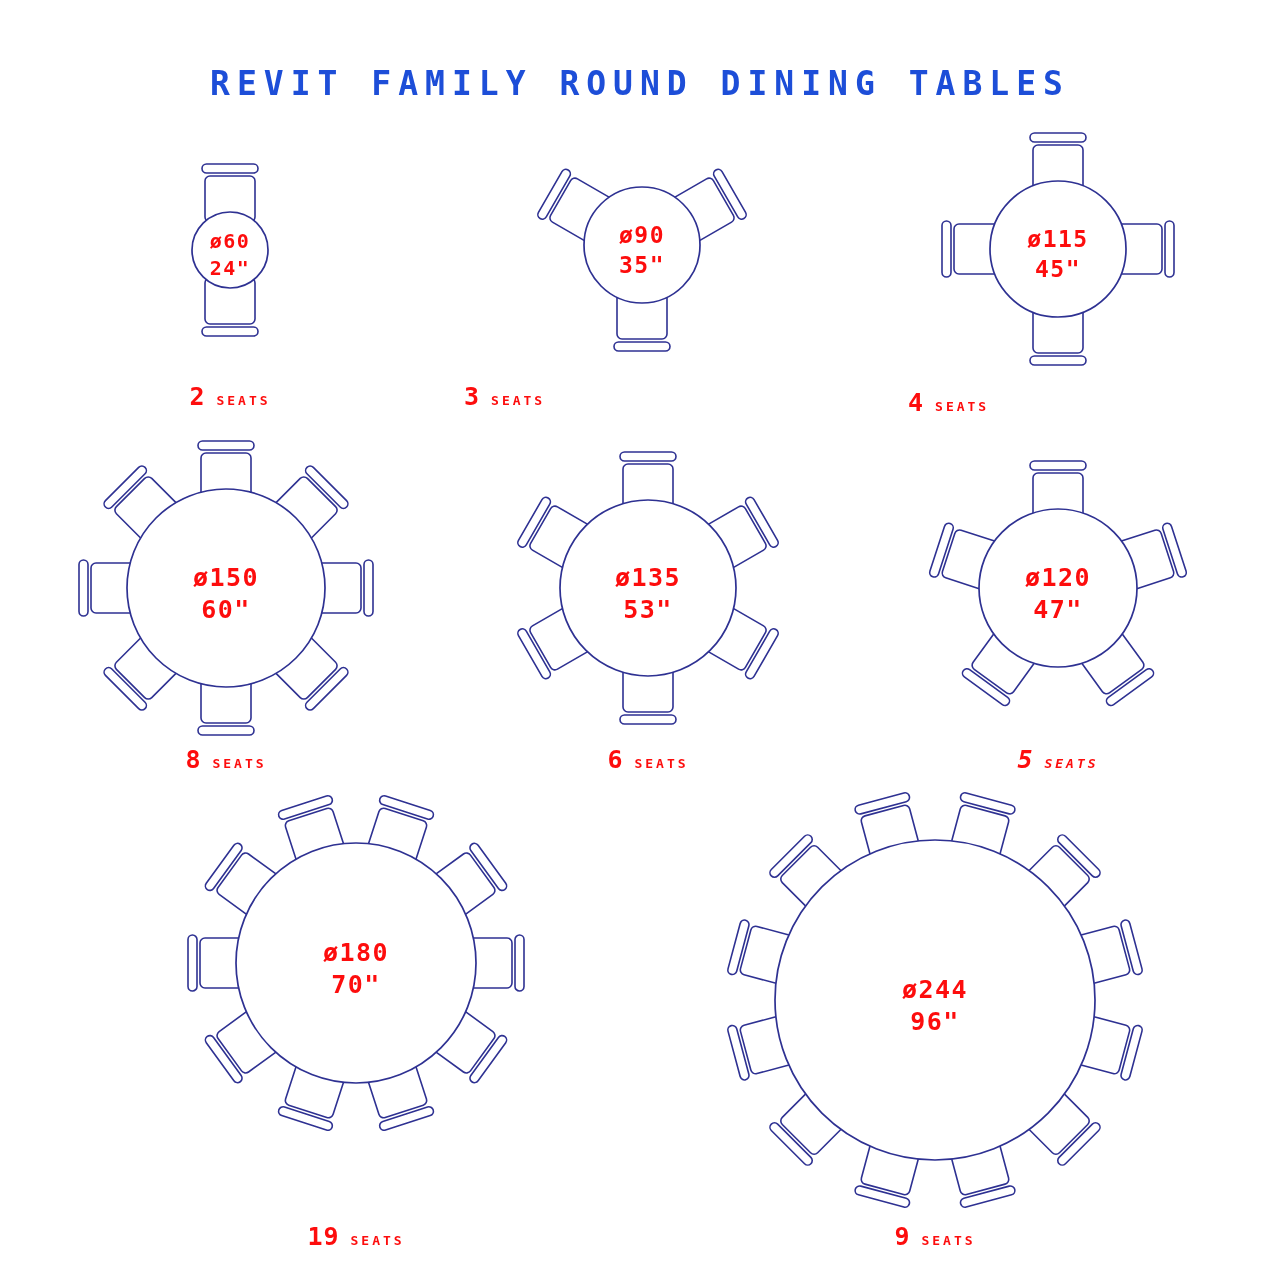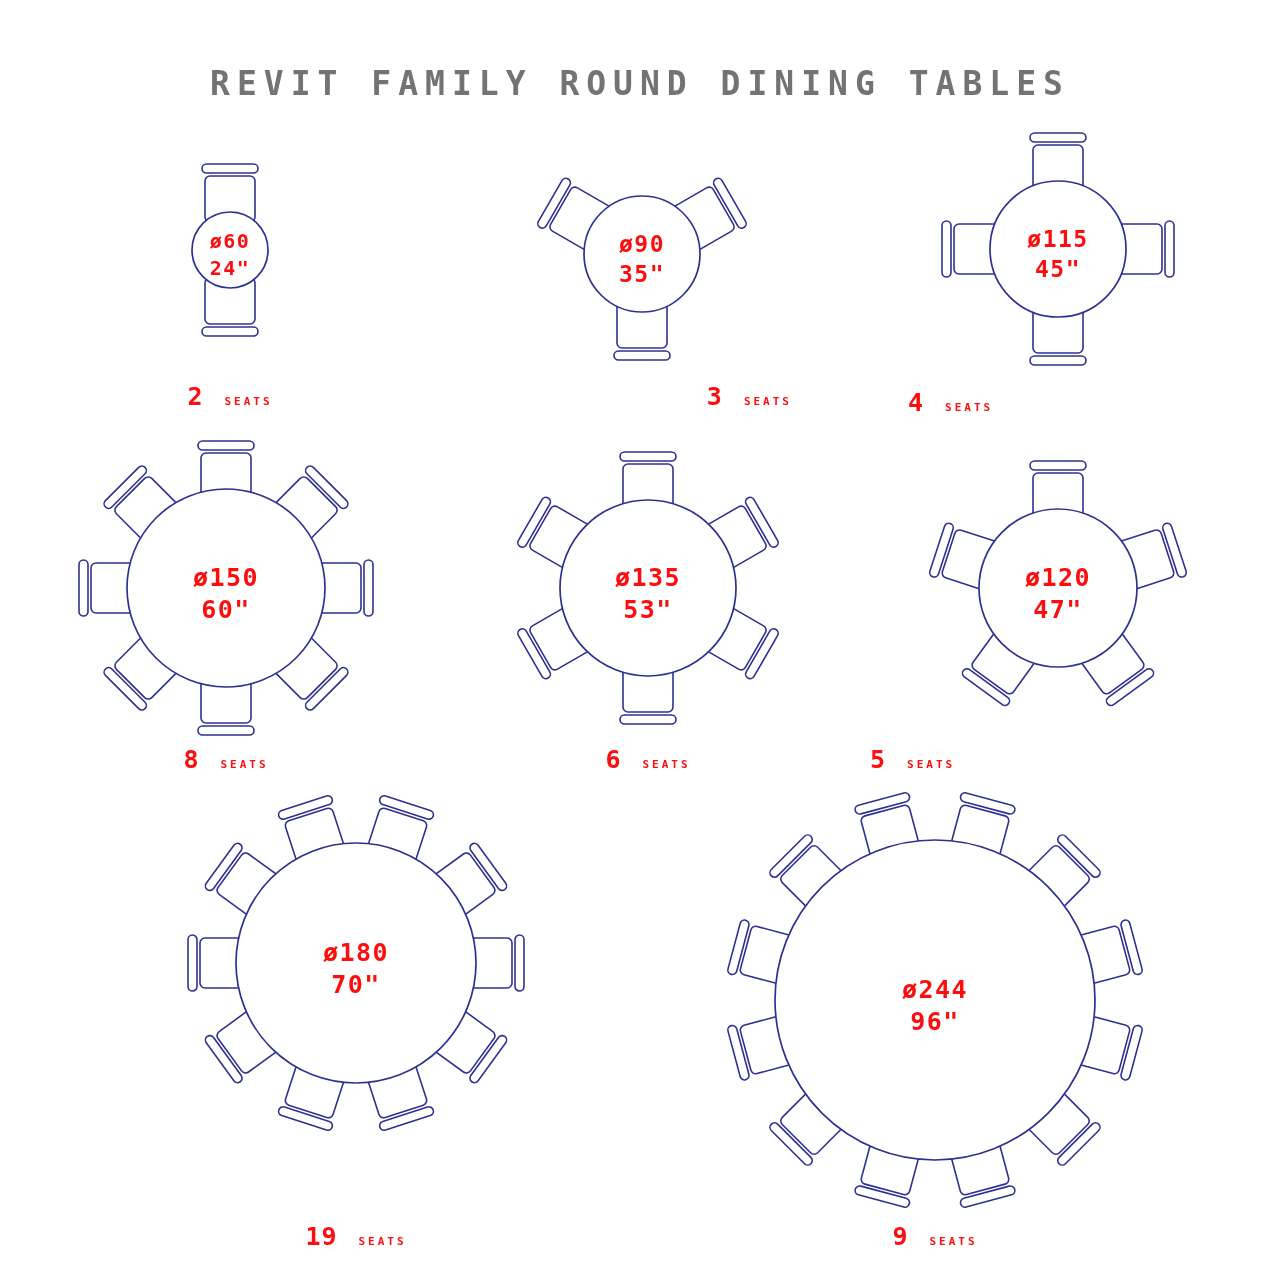--- a/index.html
+++ b/index.html
@@ -7,21 +7,21 @@
     width:1280px;height:1280px;
     background:#ffffff;
     font-family:"DejaVu Sans Mono", monospace;
     overflow:hidden;
     position:relative;
   }
   #sheet{position:relative;width:1280px;height:1280px;}
   #title{
     position:absolute;top:64px;left:0;width:1280px;
     text-align:center;
-    color:#737373;
+    color:#1d4ed8;
     font-family:"DejaVu Sans Mono", monospace;
     font-size:33px;
     font-weight:700;
     letter-spacing:7px;
     white-space:nowrap;
   }
   .cell{position:absolute;}
   .cell svg{display:block;overflow:visible;}
   .dim{
     font-family:"DejaVu Sans Mono", monospace;
@@ -33,21 +33,21 @@
   .caption{
     position:absolute;
     width:100%;
     text-align:center;
     color:#fd0d0d;
     font-family:"DejaVu Sans Mono", monospace;
     font-weight:700;
     white-space:nowrap;
   }
   .caption .num{font-size:25px;letter-spacing:1px;}
-  .caption .word{font-size:11px;letter-spacing:3px;margin-left:21px;}
+  .caption .word{font-size:13px;letter-spacing:3px;margin-left:11px;}
 </style>
 </head>
 <body>
 
 <div id="sheet">
 
   <div id="title">REVIT FAMILY ROUND DINING TABLES</div>
 
   <div id="tables-layer">
       <div class="cell" style="left: 80px; top: 112px; width: 300px; height: 300px;">
@@ -60,21 +60,21 @@
             <g transform="rotate(180 150 138)">
               <path d="M130,64 H170 A5,5 0 0 1 175,69 V105 A5,5 0 0 1 170,110 H130 A5,5 0 0 1 125,105 V69 A5,5 0 0 1 130,64 Z" fill="none" stroke="#2e3192" stroke-width="1.6"></path>
               <path d="M126.5,52 H173.5 A4.5,4.5 0 0 1 178,56.5 V56.5 A4.5,4.5 0 0 1 173.5,61 H126.5 A4.5,4.5 0 0 1 122,56.5 V56.5 A4.5,4.5 0 0 1 126.5,52 Z" fill="none" stroke="#2e3192" stroke-width="1.6"></path>
             </g>
           </g>
           <circle cx="150" cy="138" r="38" fill="#ffffff" stroke="#2e3192" stroke-width="1.7"></circle>
           <text class="dim" x="150" y="136" font-size="20">ø60</text>
           <text class="dim" x="150" y="163" font-size="20">24"</text>
         </svg>
       </div>
-      <div class="cell" style="left: 492px; top: 104px; width: 300px; height: 300px;">
+      <div class="cell" style="left: 492px; top: 95px; width: 300px; height: 300px;">
         <svg width="300" height="300" viewBox="0 0 300 300">
           <g>
             <g transform="rotate(180 150 150)">
               <path d="M130,56 H170 A5,5 0 0 1 175,61 V97 A5,5 0 0 1 170,102 H130 A5,5 0 0 1 125,97 V61 A5,5 0 0 1 130,56 Z" fill="none" stroke="#2e3192" stroke-width="1.6"></path>
               <path d="M126.5,44 H173.5 A4.5,4.5 0 0 1 178,48.5 V48.5 A4.5,4.5 0 0 1 173.5,53 H126.5 A4.5,4.5 0 0 1 122,48.5 V48.5 A4.5,4.5 0 0 1 126.5,44 Z" fill="none" stroke="#2e3192" stroke-width="1.6"></path>
             </g>
             <g transform="rotate(300 150 150)">
               <path d="M130,56 H170 A5,5 0 0 1 175,61 V97 A5,5 0 0 1 170,102 H130 A5,5 0 0 1 125,97 V61 A5,5 0 0 1 130,56 Z" fill="none" stroke="#2e3192" stroke-width="1.6"></path>
               <path d="M126.5,44 H173.5 A4.5,4.5 0 0 1 178,48.5 V48.5 A4.5,4.5 0 0 1 173.5,53 H126.5 A4.5,4.5 0 0 1 122,48.5 V48.5 A4.5,4.5 0 0 1 126.5,44 Z" fill="none" stroke="#2e3192" stroke-width="1.6"></path>
             </g>
@@ -321,33 +321,33 @@
           <text class="dim" x="240" y="238" font-size="25">ø244</text>
           <text class="dim" x="240" y="270" font-size="25">96"</text>
         </svg>
       </div>
     </div>
 
 <div class="caption" style="left: 0px; top: 382px;">
       <div style="position: absolute; left: 80px; width: 300px; text-align: center;"><span class="num">2</span><span class="word">SEATS</span></div>
     </div>
     <div class="caption" style="left: 0px; top: 382px;">
-      <div style="position: absolute; left: 492px; width: 300px; text-align: right;"><span class="num">3</span><span class="word">SEATS</span></div>
+      <div style="position: absolute; left: 464px; width: 300px; text-align: left;"><span class="num">3</span><span class="word">SEATS</span></div>
     </div>
     <div class="caption" style="left: 0px; top: 388px;">
       <div style="position: absolute; left: 908px; width: 300px; text-align: left;"><span class="num">4</span><span class="word">SEATS</span></div>
     </div>
     <div class="caption" style="left: 0px; top: 745px;">
       <div style="position: absolute; left: 46px; width: 360px; text-align: center;"><span class="num">8</span><span class="word">SEATS</span></div>
     </div>
     <div class="caption" style="left: 0px; top: 745px;">
       <div style="position: absolute; left: 478px; width: 340px; text-align: center;"><span class="num">6</span><span class="word">SEATS</span></div>
     </div>
     <div class="caption" style="left: 0px; top: 745px;">
-      <div style="position: absolute; left: 870px; width: 320px; text-align: left;"><span class="num">5</span><span class="word">SEATS</span></div>
+      <div style="position: absolute; left: 898px; width: 320px; text-align: center; font-style: italic;"><span class="num">5</span><span class="word">SEATS</span></div>
     </div>
     <div class="caption" style="left: 0px; top: 1222px;">
       <div style="position: absolute; left: 156px; width: 400px; text-align: center;"><span class="num">19</span><span class="word">SEATS</span></div>
     </div>
     <div class="caption" style="left: 0px; top: 1222px;">
       <div style="position: absolute; left: 695px; width: 480px; text-align: center;"><span class="num">9</span><span class="word">SEATS</span></div>
     </div>
   </div>
 
 </body></html>

